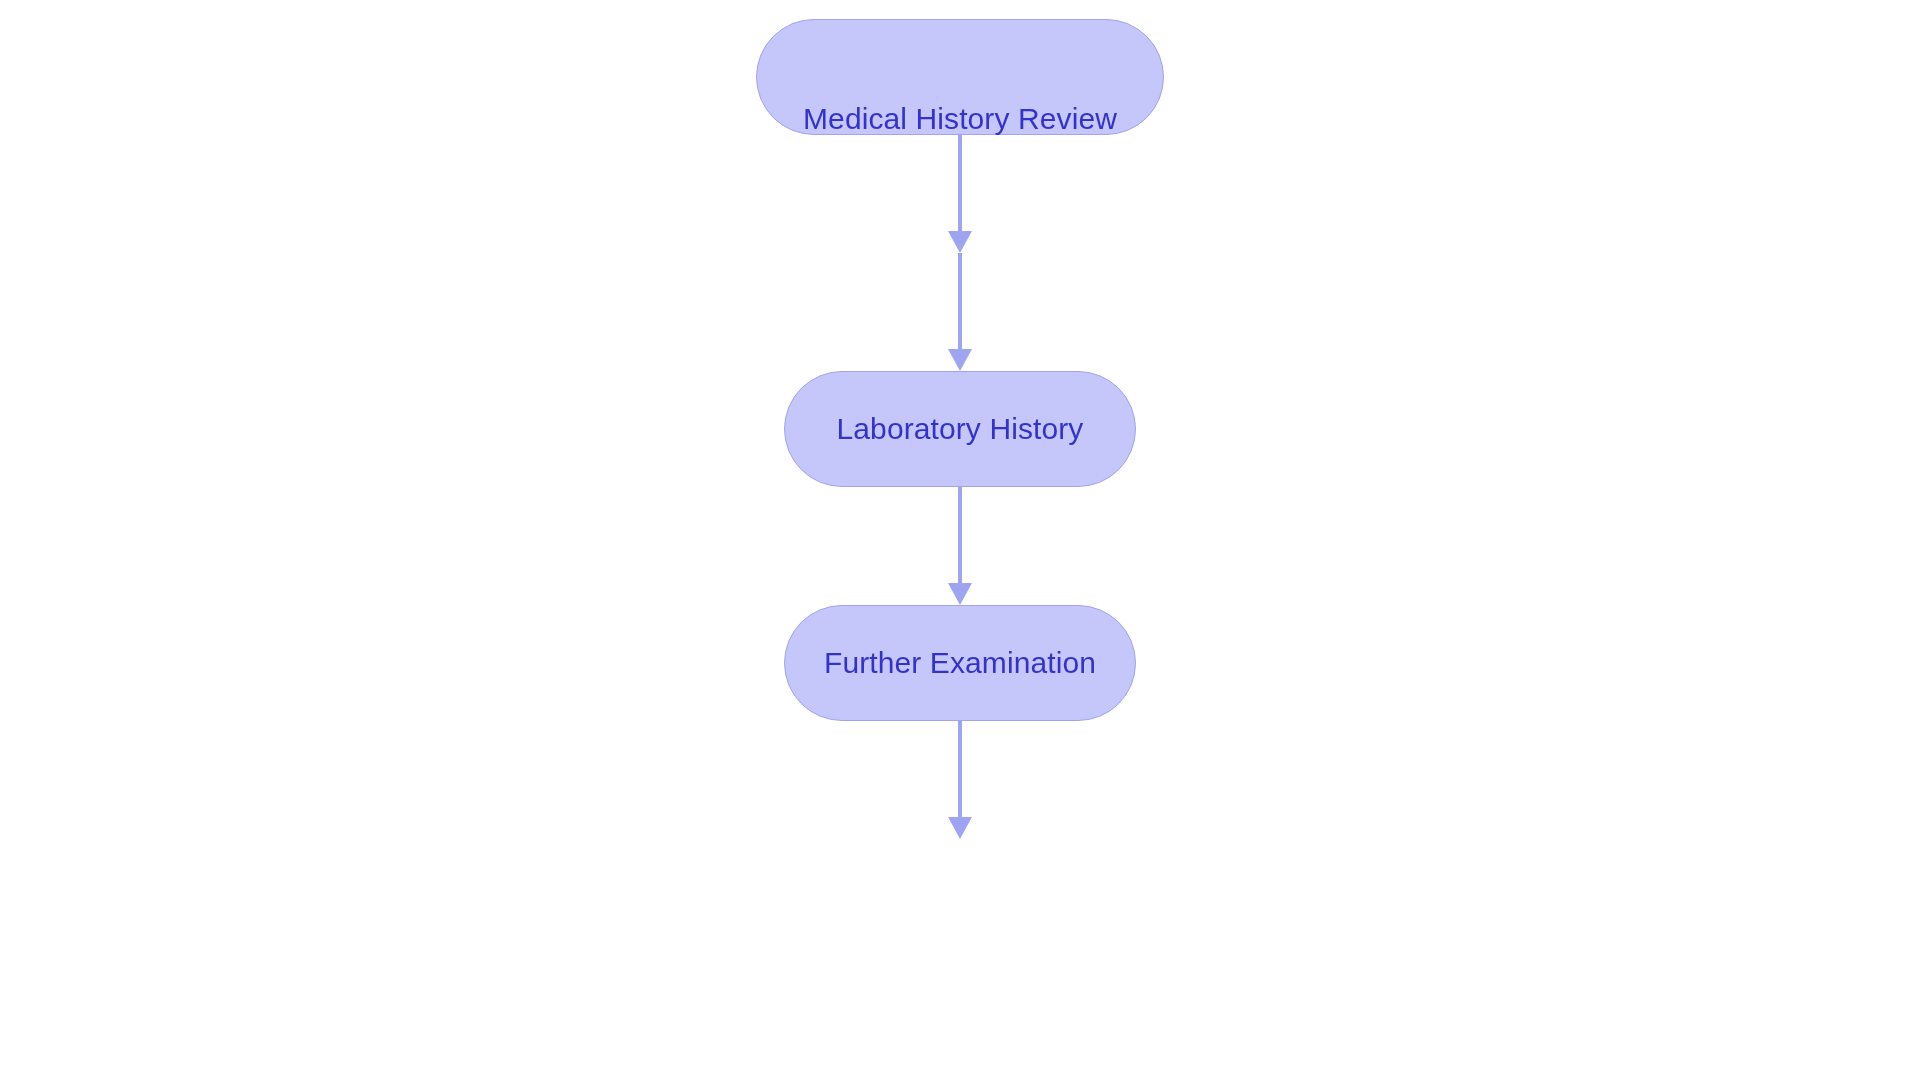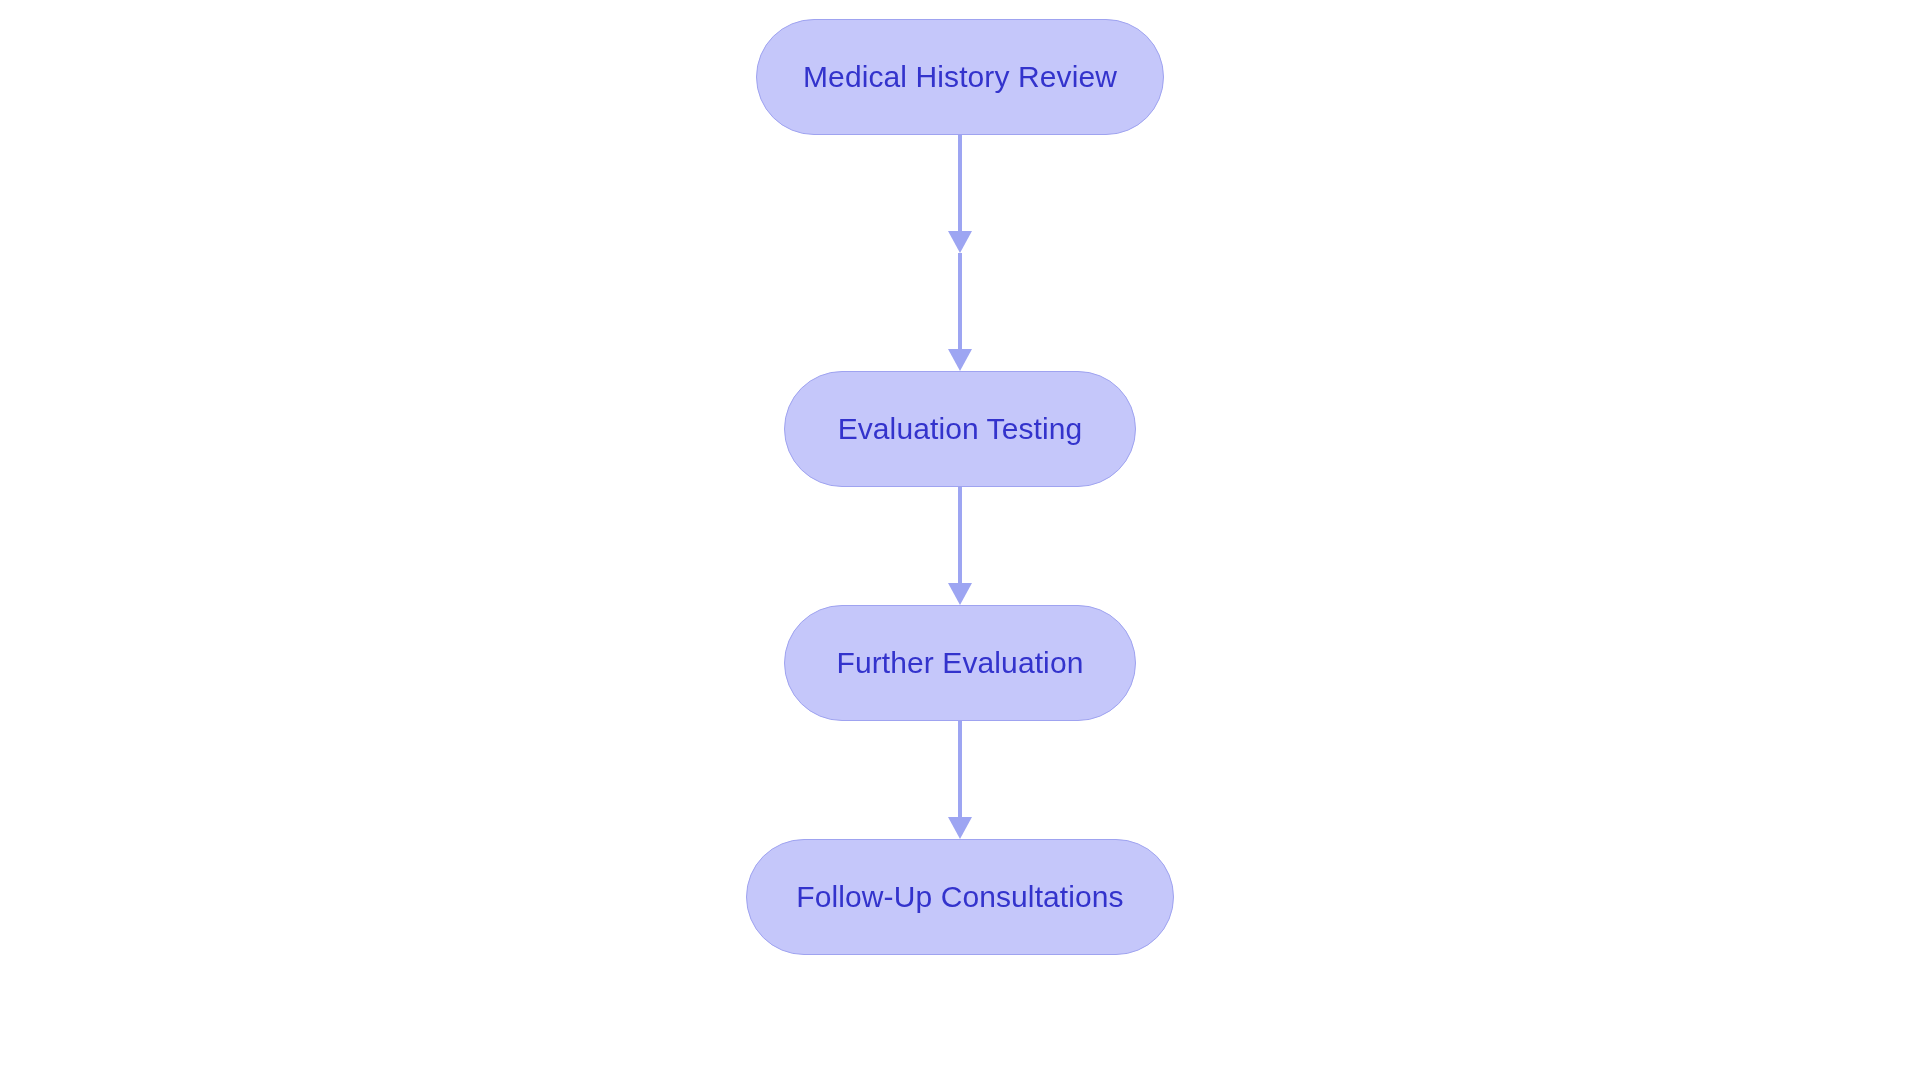--- a/index.html
+++ b/index.html
@@ -54,21 +54,21 @@
     color: #3333cc;
     font-size: 30px;
     font-weight: 400;
     letter-spacing: 0.1px;
     white-space: nowrap;
     line-height: 1;
     padding: 0 46px;
   }
 
   
-  .node.w-1 { width: 408px; }
+  .node.w-1 { width: 408px; align-items: flex-end; }
   .node.w-2 { width: 378px; }
   .node.w-3 { width: 352px; }
   .node.w-4 { width: 352px; }
   .node.w-5 { width: 428px; }
 
   
   .connector {
     position: relative;
     width: 26px;
     height: 118px;
@@ -101,39 +101,36 @@
 
 
     <div class="connector">
       <svg viewBox="0 0 26 118" xmlns="http://www.w3.org/2000/svg" aria-hidden="true">
         <line x1="13" y1="0" x2="13" y2="98" stroke="#9da5f2" stroke-width="4"></line>
         <polygon points="13,118 1,96 25,96" fill="#9da5f2"></polygon>
       </svg>
     </div>
 
     <div class="node w-3">
-      <span class="node-label">Evaluation Testing</span>
+      <span class="node-label">Laboratory History</span>
     </div>
 
     <div class="connector">
       <svg viewBox="0 0 26 118" xmlns="http://www.w3.org/2000/svg" aria-hidden="true">
         <line x1="13" y1="0" x2="13" y2="98" stroke="#9da5f2" stroke-width="4"></line>
         <polygon points="13,118 1,96 25,96" fill="#9da5f2"></polygon>
       </svg>
     </div>
 
     <div class="node w-4">
-      <span class="node-label">Further Evaluation</span>
+      <span class="node-label">Further Examination</span>
     </div>
 
     <div class="connector">
       <svg viewBox="0 0 26 118" xmlns="http://www.w3.org/2000/svg" aria-hidden="true">
         <line x1="13" y1="0" x2="13" y2="98" stroke="#9da5f2" stroke-width="4"></line>
         <polygon points="13,118 1,96 25,96" fill="#9da5f2"></polygon>
       </svg>
     </div>
 
-    <div class="node w-5">
-      <span class="node-label">Follow-Up Consultations</span>
-    </div>
 
   </div>
 </div>
 
 </body></html>

